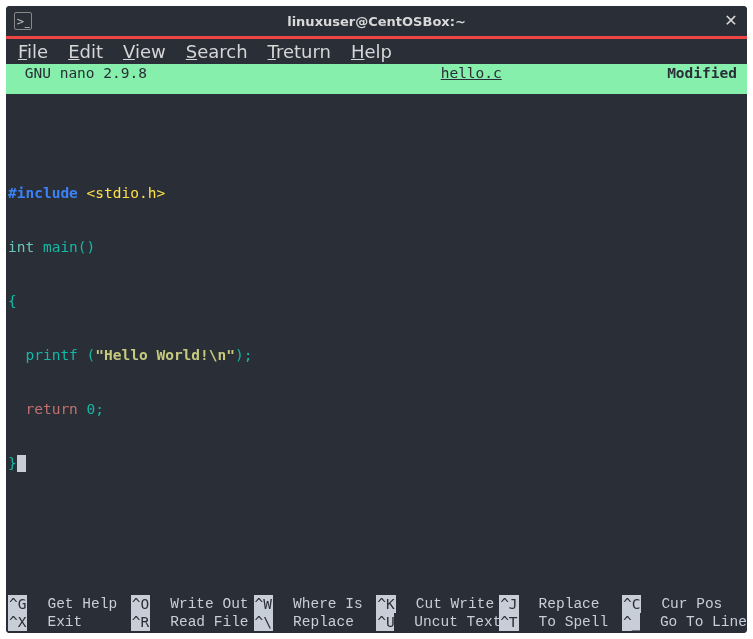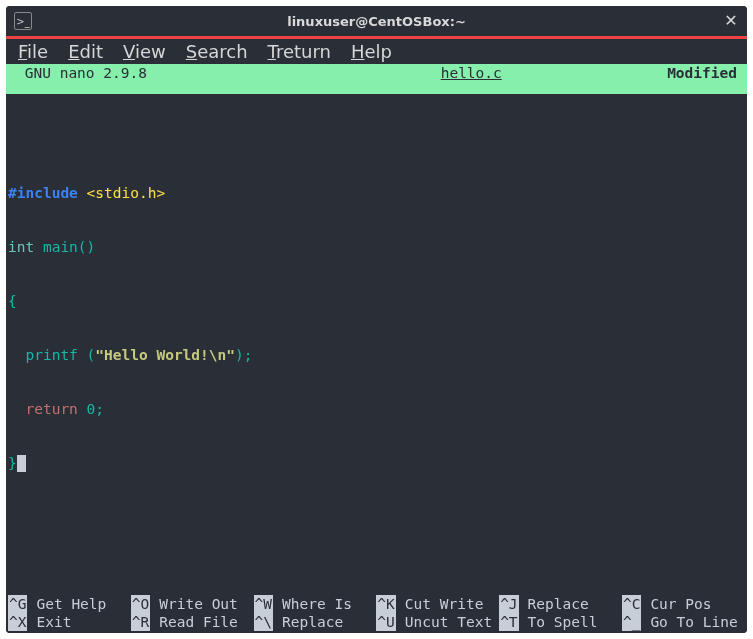--- a/index.html
+++ b/index.html
@@ -127,21 +127,22 @@
       align-items: center;
     }
     .shortcut .key {
       background: #c8ced8;
       color: #2a2e37;
       padding: 0 1px;
       min-width: 18px;
     }
     .shortcut .label {
       color: #c8ced8;
-      padding-left: 9px;
+      padding-left: 20px;
+      font-family: Liberation Mono, monospace;
     }
   </style>
 </head>
 <body>
 
 <div class="window">
 
   <div class="titlebar">
     <div class="titlebar-icon">&gt;_</div>
     <div class="titlebar-title">linuxuser@CentOSBox:~</div>

